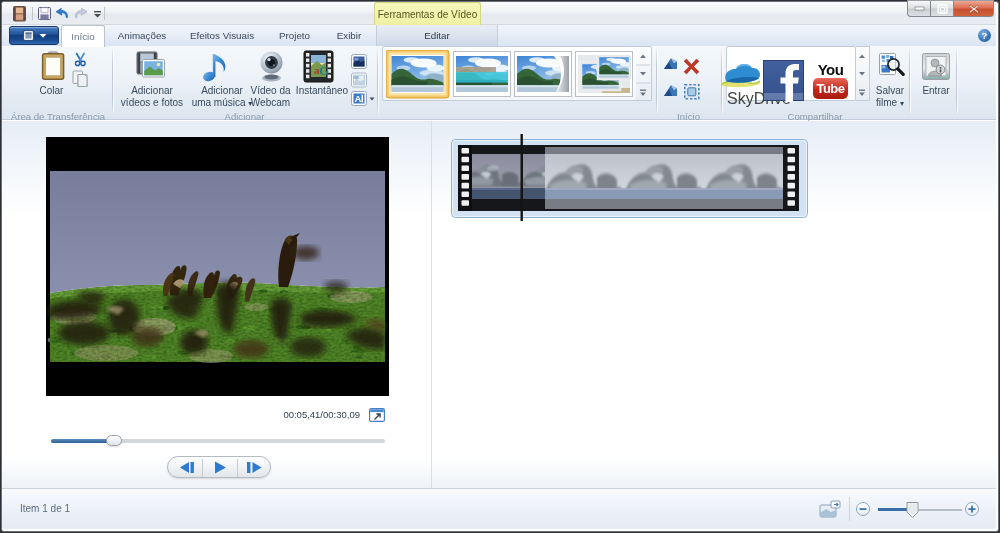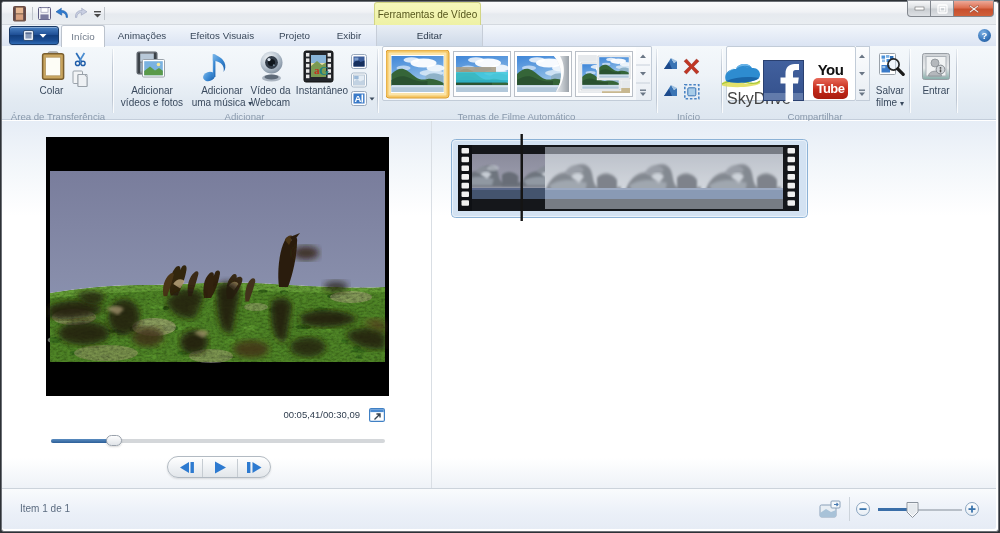--- a/index.html
+++ b/index.html
@@ -25,21 +25,21 @@
 .wbtn.min { border-radius:0 0 0 4px; }
 .wbtn.close { width:41px; border-radius:0 0 4px 0;
   background:linear-gradient(#eda898,#dd6f50 45%,#c74f2e 55%,#d0603a); }
 
 #tabrow { position:absolute; left:2px; top:25px; width:994px; height:21px;
   background:linear-gradient(#f2f6fb,#dbe4f3); }
 .tab { position:absolute; top:0; height:21px; font-size:9.8px; color:#39485a;
   text-align:center; line-height:21px; }
 #tab-inicio { left:59px; width:44px; background:#fff; border:1px solid #bcc3cd; border-bottom:none;
   border-radius:2.5px 2.5px 0 0; color:#6e7988; height:22px; z-index:3; }
-#tab-editar { left:374px; width:107px; background:linear-gradient(#e9eef5,#cdd9e8);
+#tab-editar { left:374px; width:122px; background:linear-gradient(#e9eef5,#cdd9e8);
   border-left:1px solid #c6cdd8; border-right:1px solid #c6cdd8; color:#2f3d4e; }
 #menubtn { position:absolute; left:7px; top:1px; width:50px; height:19px; border-radius:3px;
   border:1px solid #1a3a66; background:linear-gradient(#4a82c4 0%,#1f4f96 45%,#123e7e 50%,#1a4c92 78%,#2f6ab4);
   box-shadow:inset 0 1px 0 rgba(255,255,255,.35); }
 #help { position:absolute; right:5px; top:4px; width:13px; height:13px; border-radius:50%;
   background:radial-gradient(circle at 38% 30%, #7fb2e4 0%, #3a78bc 55%, #1a4f90);
   color:#fff; font-size:9.5px; font-weight:bold; text-align:center; line-height:13px; }
 
 #ribbon { position:absolute; left:2px; top:46px; width:994px; height:74px;
   background:linear-gradient(#f4f8fb,#eef3f8 40%,#e2eaf2 75%,#dde6f0);
@@ -144,21 +144,20 @@
 </div>
 <div id="ribbon">
   <div class="gsep" style="left:110px"></div>
   <div class="gsep" style="left:375px"></div>
   <div class="gsep" style="left:654px"></div>
   <div class="gsep" style="left:719px"></div>
   <div class="gsep" style="left:907px"></div>
   <div class="gsep" style="left:954px"></div>
   <div class="glabel" style="left:2px;width:108px">Área de Transferência</div>
   <div class="glabel" style="left:110px;width:265px">Adicionar</div>
-  <div class="glabel" style="left:375px;width:279px">Temas de Filme Automático</div>
   <div class="glabel" style="left:654px;width:65px">Início</div>
   <div class="glabel" style="left:719px;width:188px">Compartilhar</div>
 
   <div class="abs" style="left:38px;top:5px">
     <svg width="28" height="30" viewBox="0 0 28 30">
       <rect x="8" y="0.8" width="10" height="4.5" rx="1.5" fill="#b8b8b8" stroke="#888" stroke-width=".7"></rect>
       <rect x="2.6" y="2.8" width="21" height="25.4" rx="2" fill="#c9a55e" stroke="#7a5e2e" stroke-width="1.5"></rect>
       <rect x="5.6" y="6.2" width="15" height="18.6" fill="#fdfdf6" stroke="#b49a68" stroke-width=".8"></rect>
     </svg>
   </div>

